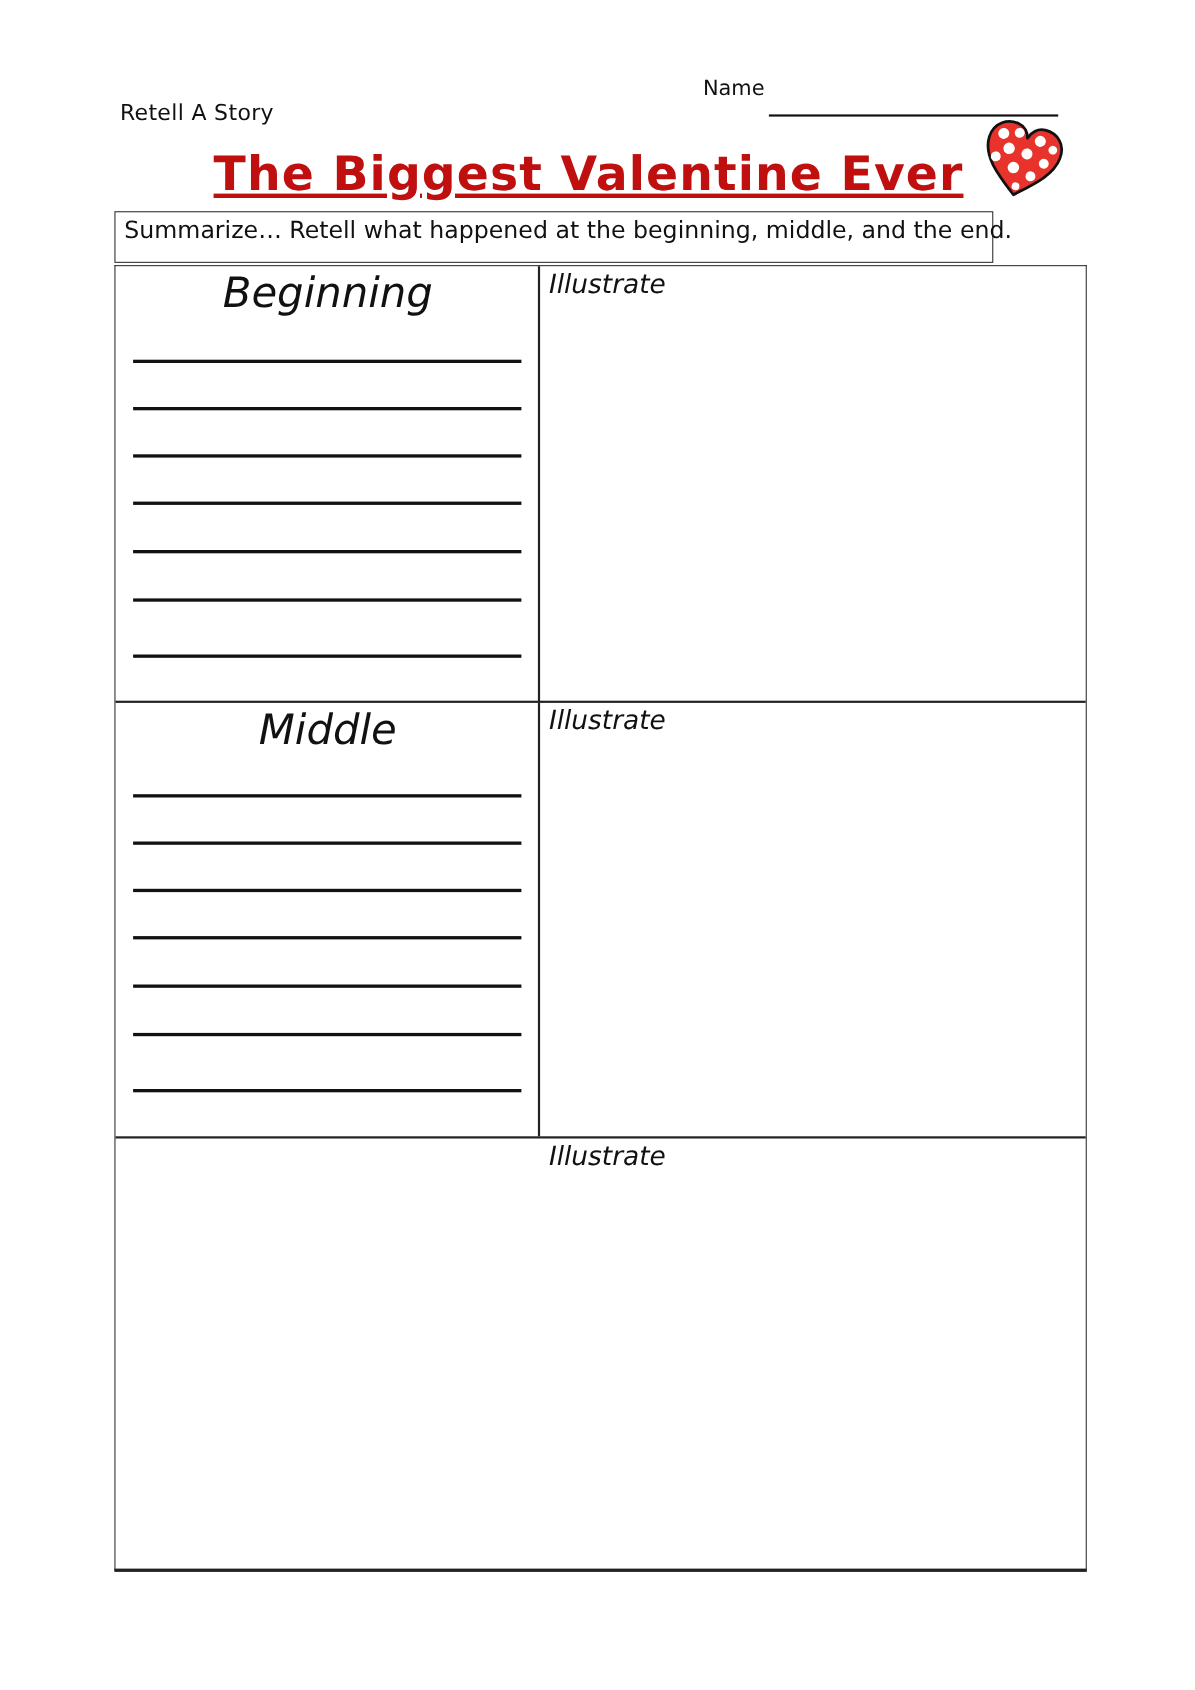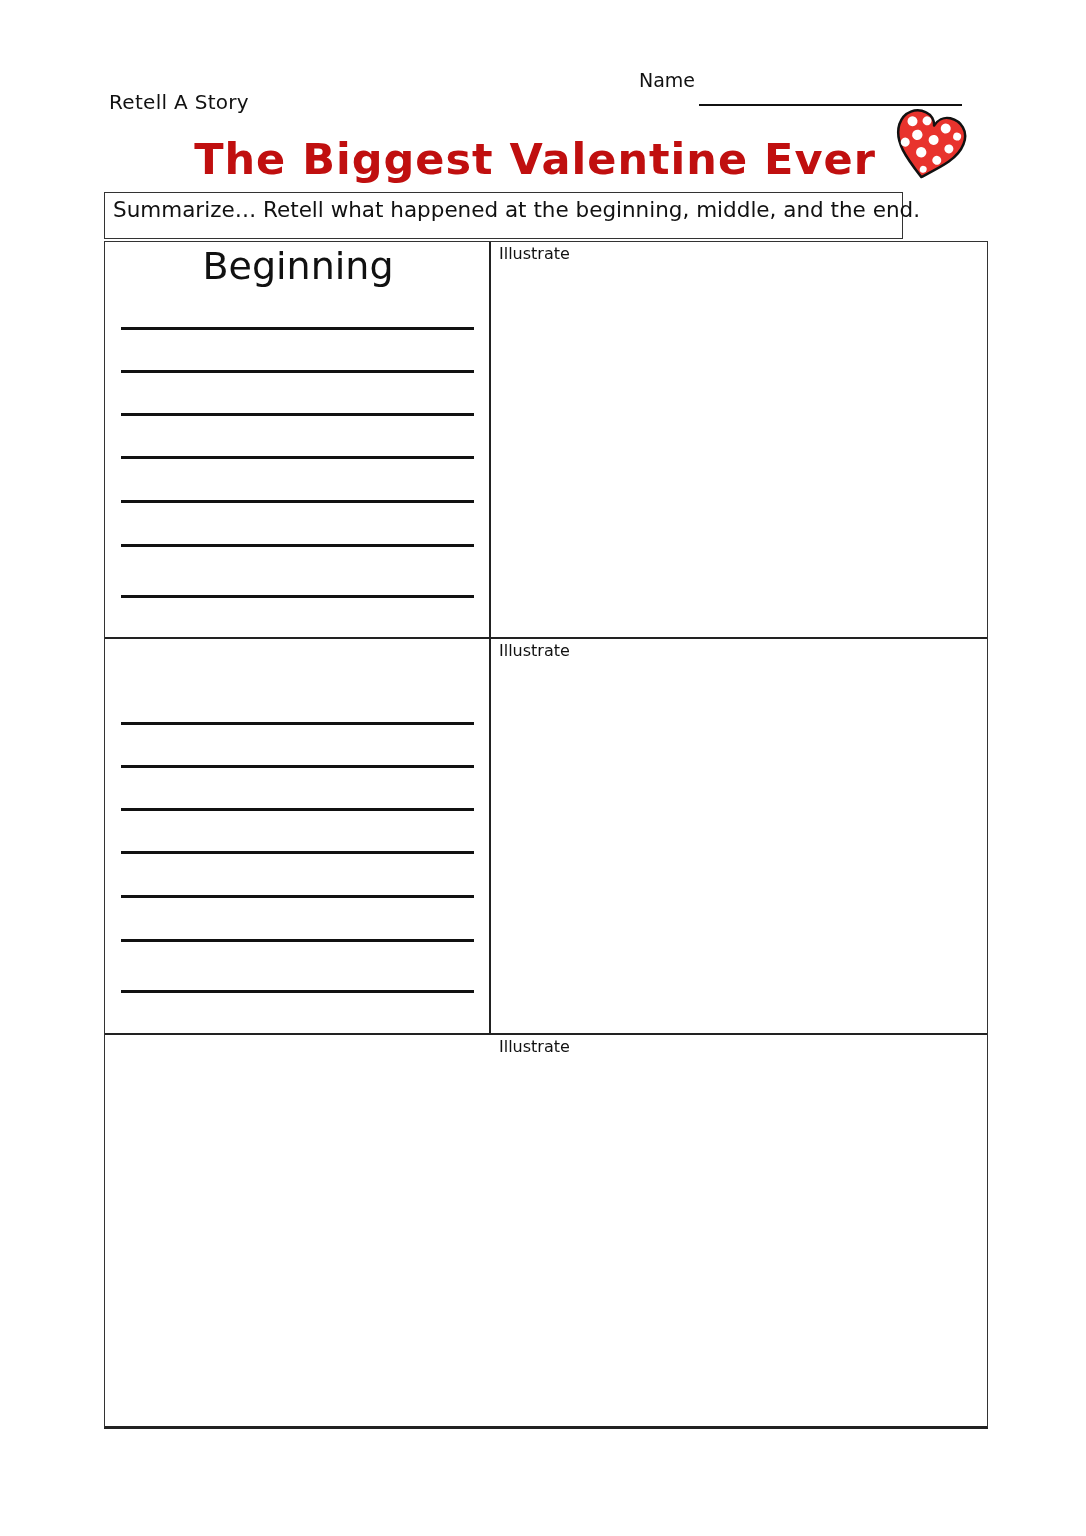--- a/index.html
+++ b/index.html
@@ -3,33 +3,33 @@
   <meta charset="utf-8">
   <style>
     html, body { margin: 0; padding: 0; background: #ffffff; }
     body { width: 1086px; height: 1536px; position: relative; overflow: hidden;
            font-family: "DejaVu Sans", sans-serif; color: #111; }
     .abs { position: absolute; }
     #subtitle { left: 109px; top: 90px; font-size: 20px; letter-spacing: 0.3px; white-space: nowrap; }
     #name-label { left: 639px; top: 69px; font-size: 19px; white-space: nowrap; }
     #name-line { left: 699px; top: 104px; width: 263px; height: 0; border-bottom: 2px solid #111; }
     #title { left: 0; width: 1070px; top: 134px; text-align: center; font-size: 43px; font-weight: bold;
-             color: #c00f0f; letter-spacing: 1px; white-space: nowrap; }
+             color: #c00f0f; letter-spacing: 1px; white-space: nowrap; text-decoration: underline; }
     #heart { left: 890px; top: 108px; width: 78px; height: 76px; }
     #summary-box { left: 104px; top: 192px; width: 799px; height: 47px; border: 1.5px solid #333;
                    box-sizing: border-box; }
     #summary-text { position: absolute; left: 8px; top: 4px; font-size: 21.5px; white-space: nowrap; }
     #grid { left: 104px; top: 241px; width: 884px; height: 1188px; box-sizing: border-box;
             border: 1.5px solid #333; border-bottom: 3px solid #222; }
-    .row { position: absolute; left: 0; width: 100%; height: 396px; box-sizing: border-box; }
+    .row { position: absolute; left: 0; width: 100%; height: 396px; box-sizing: border-box; font-style: italic; }
     .row + .row { border-top: 2.5px solid #222; }
     .left { position: absolute; left: 0; top: 0; width: 386px; height: 100%; border-right: 2.5px solid #222; box-sizing: border-box; }
     .right { position: absolute; left: 386px; top: 0; right: 0; height: 100%; }
     .section-label { position: absolute; left: 0; width: 386px; top: 2px; text-align: center; font-size: 38px; }
-    .illustrate { position: absolute; left: 8px; top: 2px; font-size: 16px; }
+    .illustrate { position: absolute; left: 8px; top: 2px; font-size: 24px; }
     .write-line { position: absolute; left: 16px; width: 353px; height: 0; border-top: 3px solid #111; }
   </style>
 </head>
 <body>
 
 <div id="subtitle" class="abs">Retell A Story</div>
 <div id="name-label" class="abs">Name</div>
 <div id="name-line" class="abs"></div>
 <div id="title" class="abs">The Biggest Valentine Ever</div>
 
@@ -71,20 +71,21 @@
       <div class="write-line" style="top:302px;"></div>
       <div class="write-line" style="top:353px;"></div>
     </div>
     <div class="right">
       <div class="illustrate">Illustrate</div>
     </div>
   </div>
 
   <div class="row" style="top:395px;">
     <div class="left">
+      <div class="section-label">Middle</div>
       <div class="write-line" style="top:83px;"></div>
       <div class="write-line" style="top:126px;"></div>
       <div class="write-line" style="top:169px;"></div>
       <div class="write-line" style="top:212px;"></div>
       <div class="write-line" style="top:256px;"></div>
       <div class="write-line" style="top:300px;"></div>
       <div class="write-line" style="top:351px;"></div>
     </div>
     <div class="right">
       <div class="illustrate">Illustrate</div>

